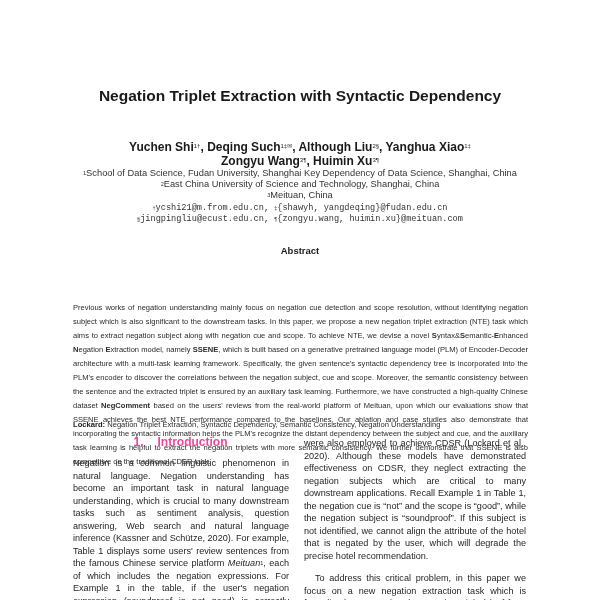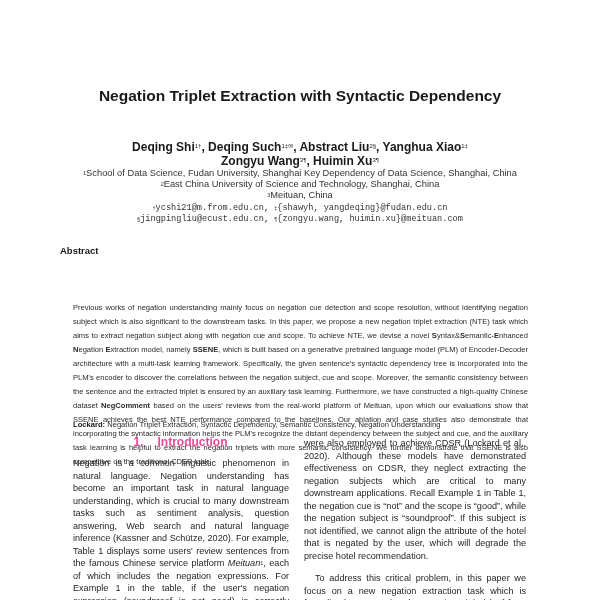--- a/index.html
+++ b/index.html
@@ -5,21 +5,21 @@
     html, body { margin:0; padding:0; background:#ffffff; }
     body { width:600px; height:600px; overflow:hidden; position:relative; color:#222; font-family:"Liberation Sans", sans-serif; }
     .page { position:absolute; left:0; top:16px; width:600px; height:536px;padding-left:48px; }
     .title { position:absolute; left:60px; width:480px; top:70px; text-align:center; font-weight:bold; font-size:15.5px; line-height:19px; color:#1a1a1a; }
     .authors { position:absolute; left:60px; width:480px; top:124px; text-align:center; font-weight:bold; font-size:12px; line-height:14px; color:#1a1a1a; }
     .authors sup { font-size:6px; font-weight:normal; vertical-align:top; position:relative; top:-1px; }
     .affil { position:absolute; left:40px; width:520px; text-align:center; font-size:9.3px; line-height:11px; color:#333; }
     .affil sup { font-size:5.5px; vertical-align:top; }
     .email { position:absolute; left:40px; width:520px; text-align:center; font-family:"Liberation Mono", monospace; font-size:8.6px; line-height:11px; color:#333; }
     .email sup { font-family:"Liberation Sans", sans-serif; font-size:5.5px; vertical-align:top; }
-    .abs-head { position:absolute; left:60px; width:480px; top:229px; text-align:left; font-weight:bold; font-size:9.5px; color:#1a1a1a; }
+    .abs-head { position:absolute; left:60px; width:480px; top:229px; text-align:center; font-weight:bold; font-size:9.5px; color:#1a1a1a; }
     .abstract { position:absolute; left:73px; width:455px; top:240px; font-size:7.55px; line-height:14px; text-align:justify; color:#2a2a2a;margin-top:45px; }
     .keywords { position:absolute; left:73px; width:455px; top:403px; font-size:7.6px; line-height:11px; color:#2a2a2a; }
     .keywords b { color:#1a1a1a; }
     .sec-head { position:absolute; left:73px; width:215px; top:419px; text-align:center; font-weight:bold; font-size:12px; color:#ec4899; }
     .sec-head .num { margin-right:14px; }
     .col { position:absolute; font-size:9.1px; line-height:12.5px; text-align:justify; color:#262626; }
     .col.left { left:73px; width:216px; top:441px; }
     .col.right { left:304px; width:222px; top:421px; }
     .col p { margin:0; }
     .col p.indent { text-indent:11px; margin-top:10px; }
@@ -29,23 +29,23 @@
 <body>
 
 <div class="page">
 
   <div class="title">
     <div>Negation Triplet Extraction with Syntactic Dependency</div>
   </div>
 
   <div class="authors">
     <div>
-      <span>Deqing Shi</span><sup>1†</sup>,
+      <span>Yuchen Shi</span><sup>1†</sup>,
       <span>Deqing Such</span><sup>1‡✉</sup>,
-      <span>Abstract Liu</span><sup>2§</sup>,
+      <span>Although Liu</span><sup>2§</sup>,
       <span>Yanghua Xiao</span><sup>1‡</sup>
     </div>
     <div>
       <span>Zongyu Wang</span><sup>3¶</sup>,
       <span>Huimin Xu</span><sup>3¶</sup>
     </div>
   </div>
 
   <div class="affil" style="top:152px;"><sup>1</sup><span>School of Data Science, Fudan University, Shanghai Key Dependency of Data Science, Shanghai, China</span></div>
   <div class="affil" style="top:163px;"><sup>2</sup><span>East China University of Science and Technology, Shanghai, China</span></div>

